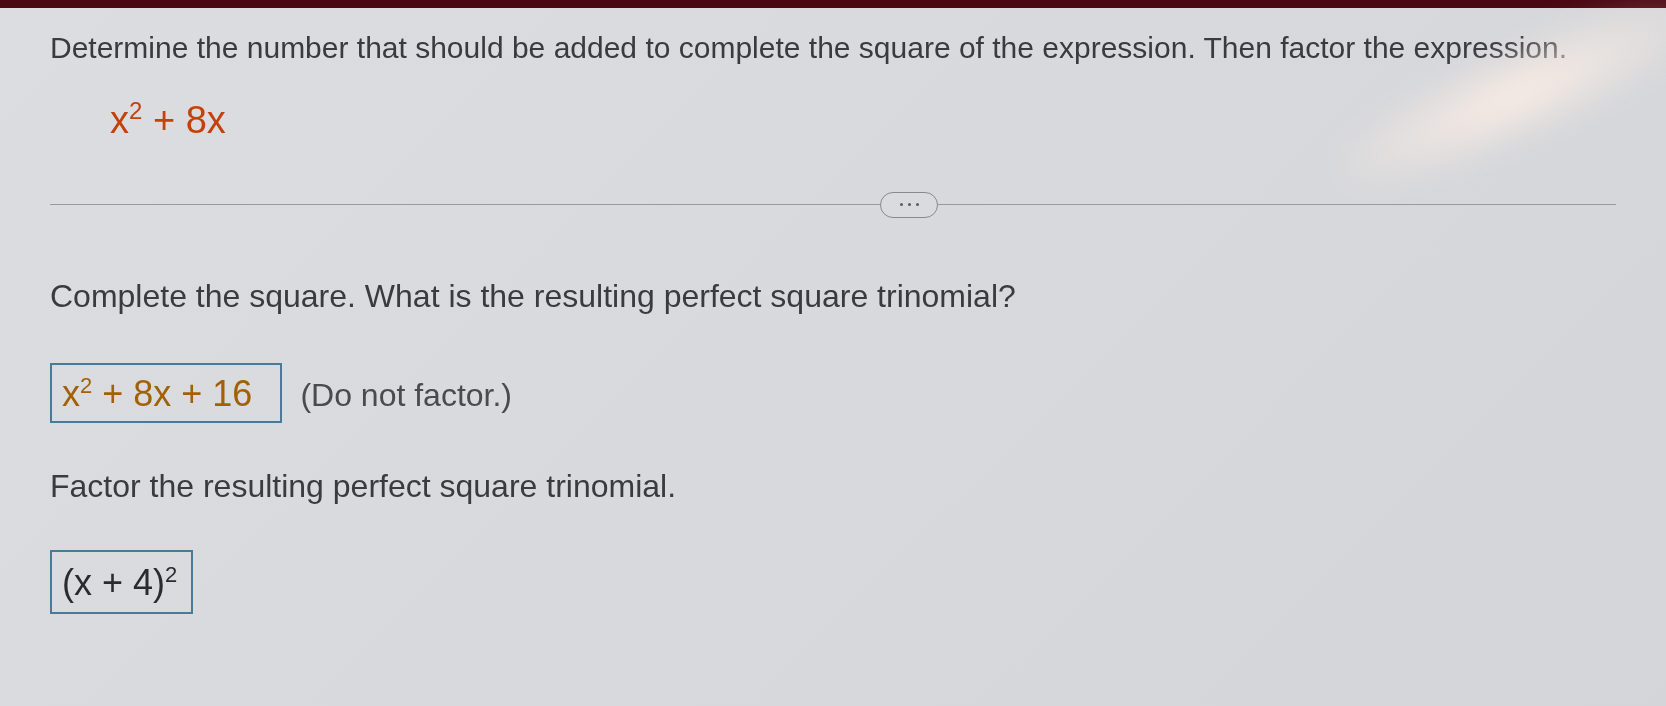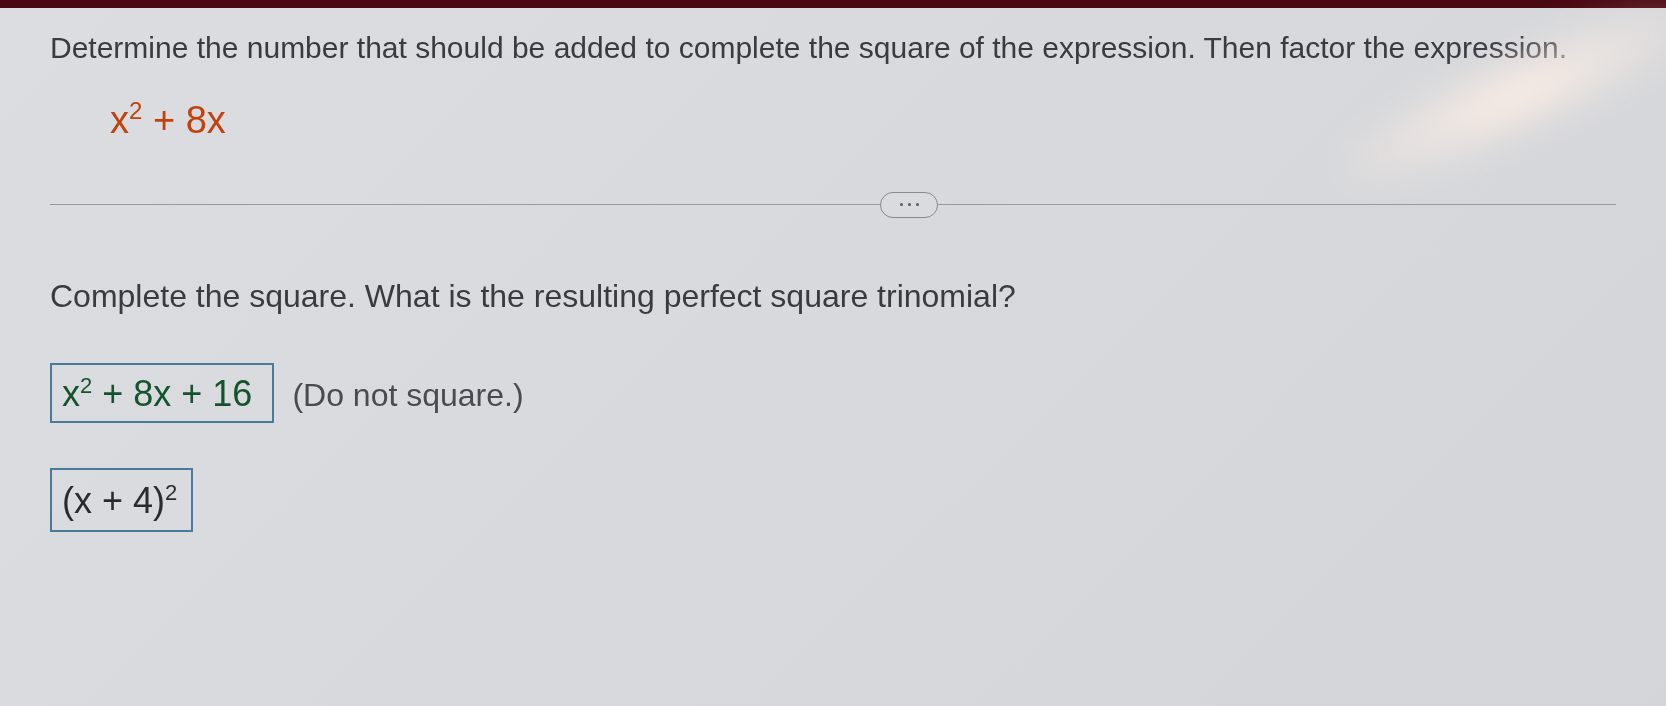--- a/index.html
+++ b/index.html
@@ -97,23 +97,23 @@
     
     .answer-row {
       display: flex;
       align-items: baseline;
       gap: 18px;
       margin-bottom: 45px;
     }
     
     .answer-box-1 {
       border: 2px solid #4a7a9a;
-      padding: 8px 20px 6px 10px;
+      padding: 8px 28px 6px 10px;
       font-size: 36px;
-      color: #14532d;
+      color: #a16207;
       display: inline-block;
       background: rgba(255,255,255,0.02);
     }
     
     .answer-box-1 sup {
       font-size: 22px;
       vertical-align: super;
     }
     
     .hint-text {
@@ -178,23 +178,24 @@
     </div>
     <div class="divider-line-right"></div>
   </div>
   
   <div class="sub-question">Complete the square. What is the resulting perfect square trinomial?</div>
   
   <div class="answer-row">
     <div class="answer-box-1">
       <span>x</span><sup>2</sup><span> + 8x + 16</span>
     </div>
-    <div class="hint-text">(Do not square.)</div>
-  </div>
-  
+    <div class="hint-text">(Do not factor.)</div>
+  </div>
+  
+  <div class="sub-question-2">Factor the resulting perfect square trinomial.</div>
   
   <div class="answer-box-2">
     <span>(x + 4)</span><sup>2</sup>
   </div>
   
 </div>
 
 <div class="glare"></div>
 
 </body></html>

